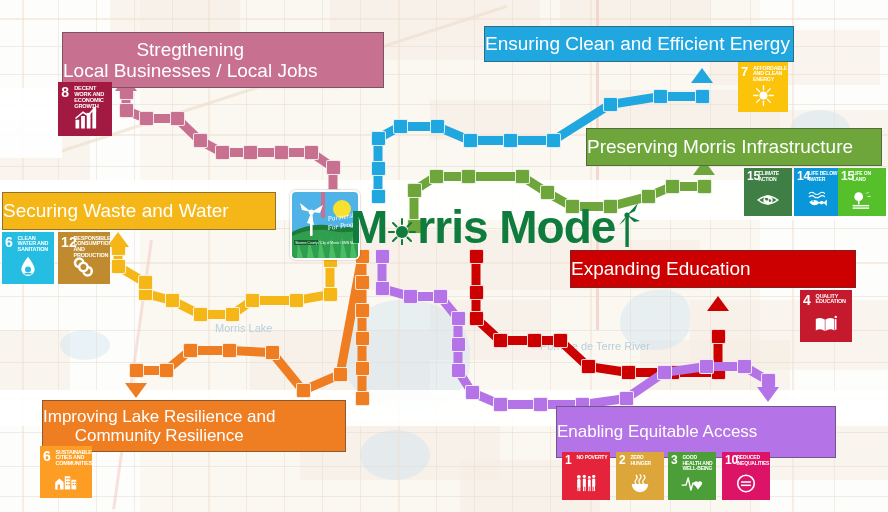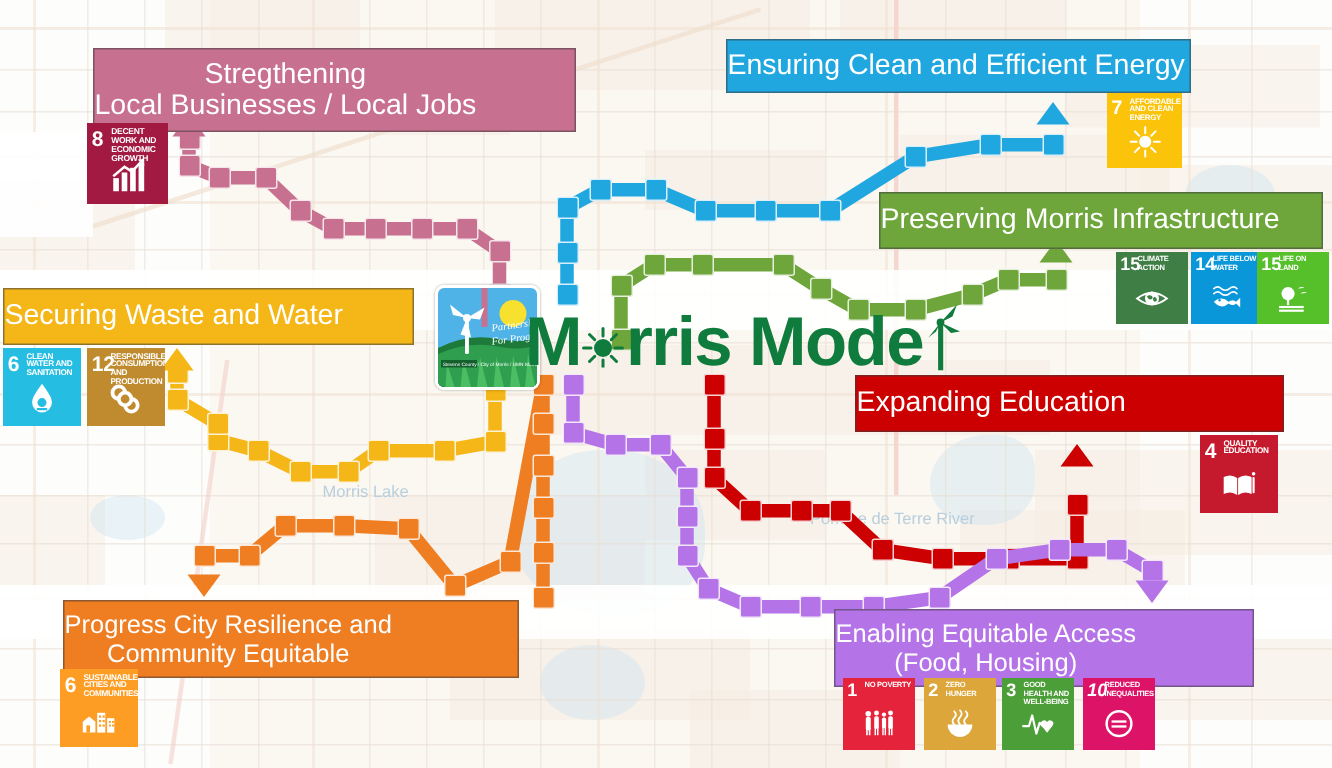--- a/index.html
+++ b/index.html
@@ -386,28 +386,27 @@
           <div>Securing Waste and Water</div>
         </div>
       </div>
       <div class="banner" style="left: 570px; top: 250px; width: 286px; height: 38px; background: rgb(204, 0, 0); font-size: 19px;">
         <div>
           <div>Expanding Education</div>
         </div>
       </div>
       <div class="banner" style="left: 42px; top: 400px; width: 304px; height: 52px; background: rgb(239, 125, 34); font-size: 17px;">
         <div>
-          <div>Progress City Resilience and</div>
-          <div>Community Equitable</div>
+          <div>Improving Lake Resilience and</div>
+          <div>Community Resilience</div>
         </div>
       </div>
       <div class="banner" style="left: 556px; top: 406px; width: 280px; height: 52px; background: rgb(181, 115, 232); font-size: 17px;">
         <div>
           <div>Enabling Equitable Access</div>
-          <div>(Food, Housing)</div>
         </div>
       </div>
     </div>
 
   <div id="sdg-layer">
       <div class="sdg" style="left: 58px; top: 82px; width: 54px; height: 54px; background: rgb(162, 25, 66);">
         <div class="num" style="font-size: 14px;">8</div>
         <div class="ttl" style="font-size: 5.67px;">DECENT WORK AND ECONOMIC GROWTH</div>
         <div class="gly"><svg viewBox="0 0 40 40" width="33" height="25">
             <g fill="#ffffff">
@@ -577,21 +576,21 @@
         <div class="num" style="font-size: 12px;">3</div>
         <div class="ttl" style="font-size: 5.04px;">GOOD HEALTH AND WELL-BEING</div>
         <div class="gly"><svg viewBox="0 0 40 40" width="30" height="22">
             <g fill="none" stroke="#ffffff" stroke-width="2.6" stroke-linecap="round" stroke-linejoin="round">
         <path d="M2 22 L9 22 L13 9 L18 31 L22 18 L26 22 L31 22"></path>
             </g>
         <path d="M31 17 a4 4 0 0 1 7 4 l-7 9 l-7 -9 a4 4 0 0 1 7 -4z" fill="#ffffff"></path>
           </svg></div>
       </div>
       <div class="sdg" style="left: 722px; top: 452px; width: 48px; height: 48px; background: rgb(221, 19, 103);">
-        <div class="num" style="font-size: 12px; font-style: italic;">10</div>
+        <div class="num" style="font-size: 12px;">10</div>
         <div class="ttl" style="font-size: 5.04px;">REDUCED INEQUALITIES</div>
         <div class="gly"><svg viewBox="0 0 40 40" width="30" height="22">
             <g fill="none" stroke="#ffffff" stroke-width="3">
         <circle cx="20" cy="19" r="15"></circle>
             </g>
         <rect x="11" y="15" width="18" height="2.8" fill="#ffffff"></rect>
         <rect x="11" y="21" width="18" height="2.8" fill="#ffffff"></rect>
           </svg></div>
       </div>
     </div>

